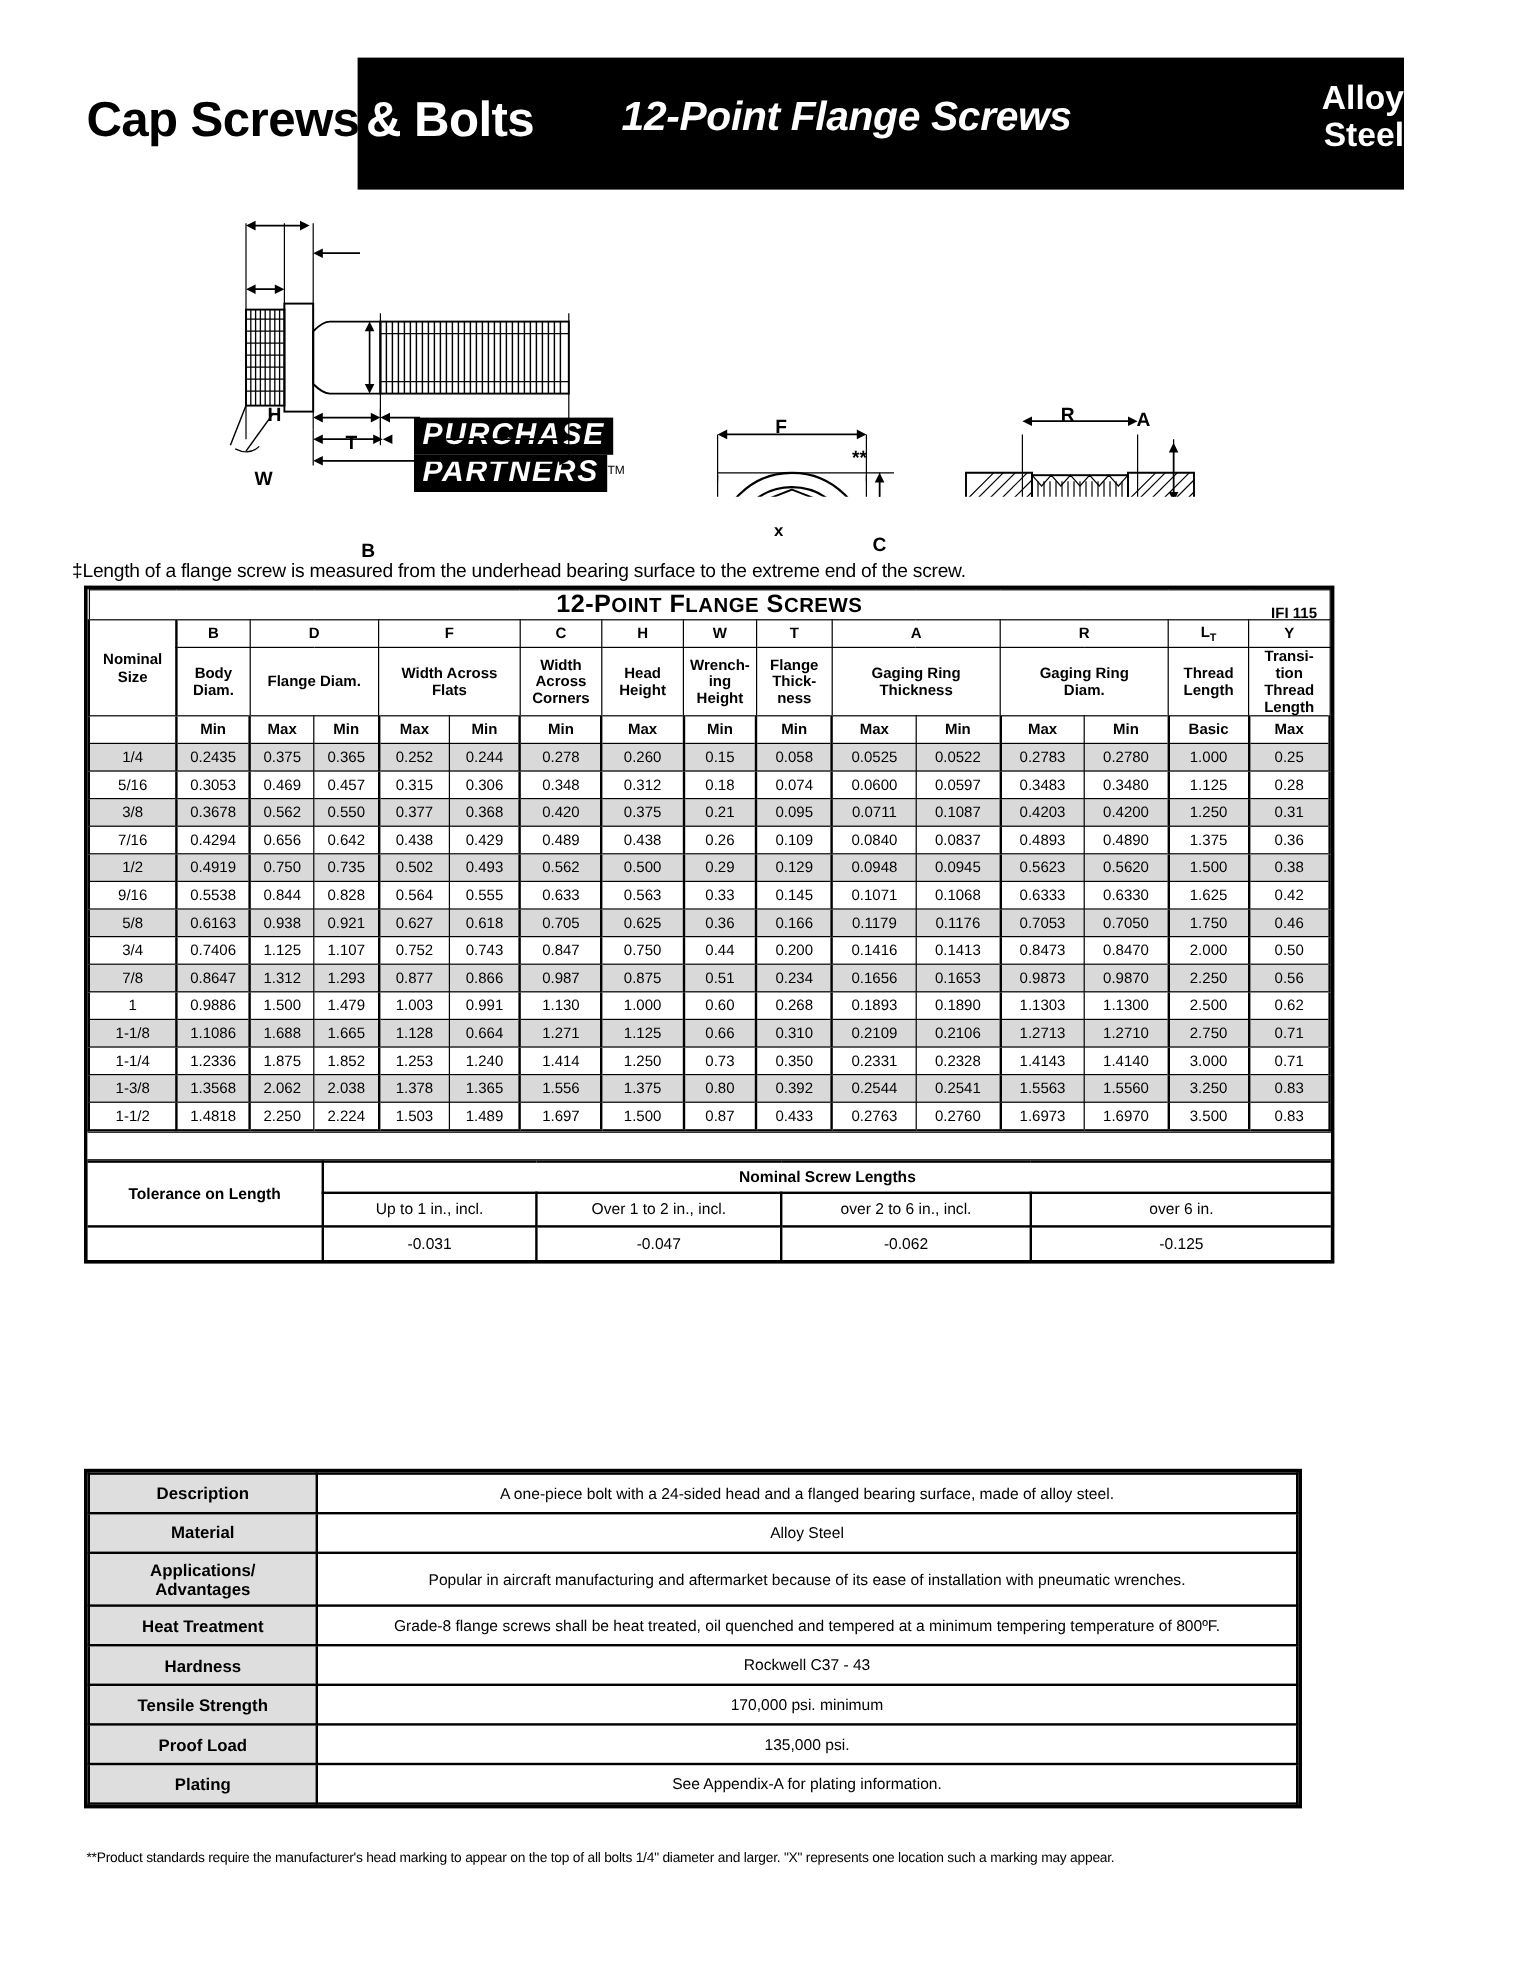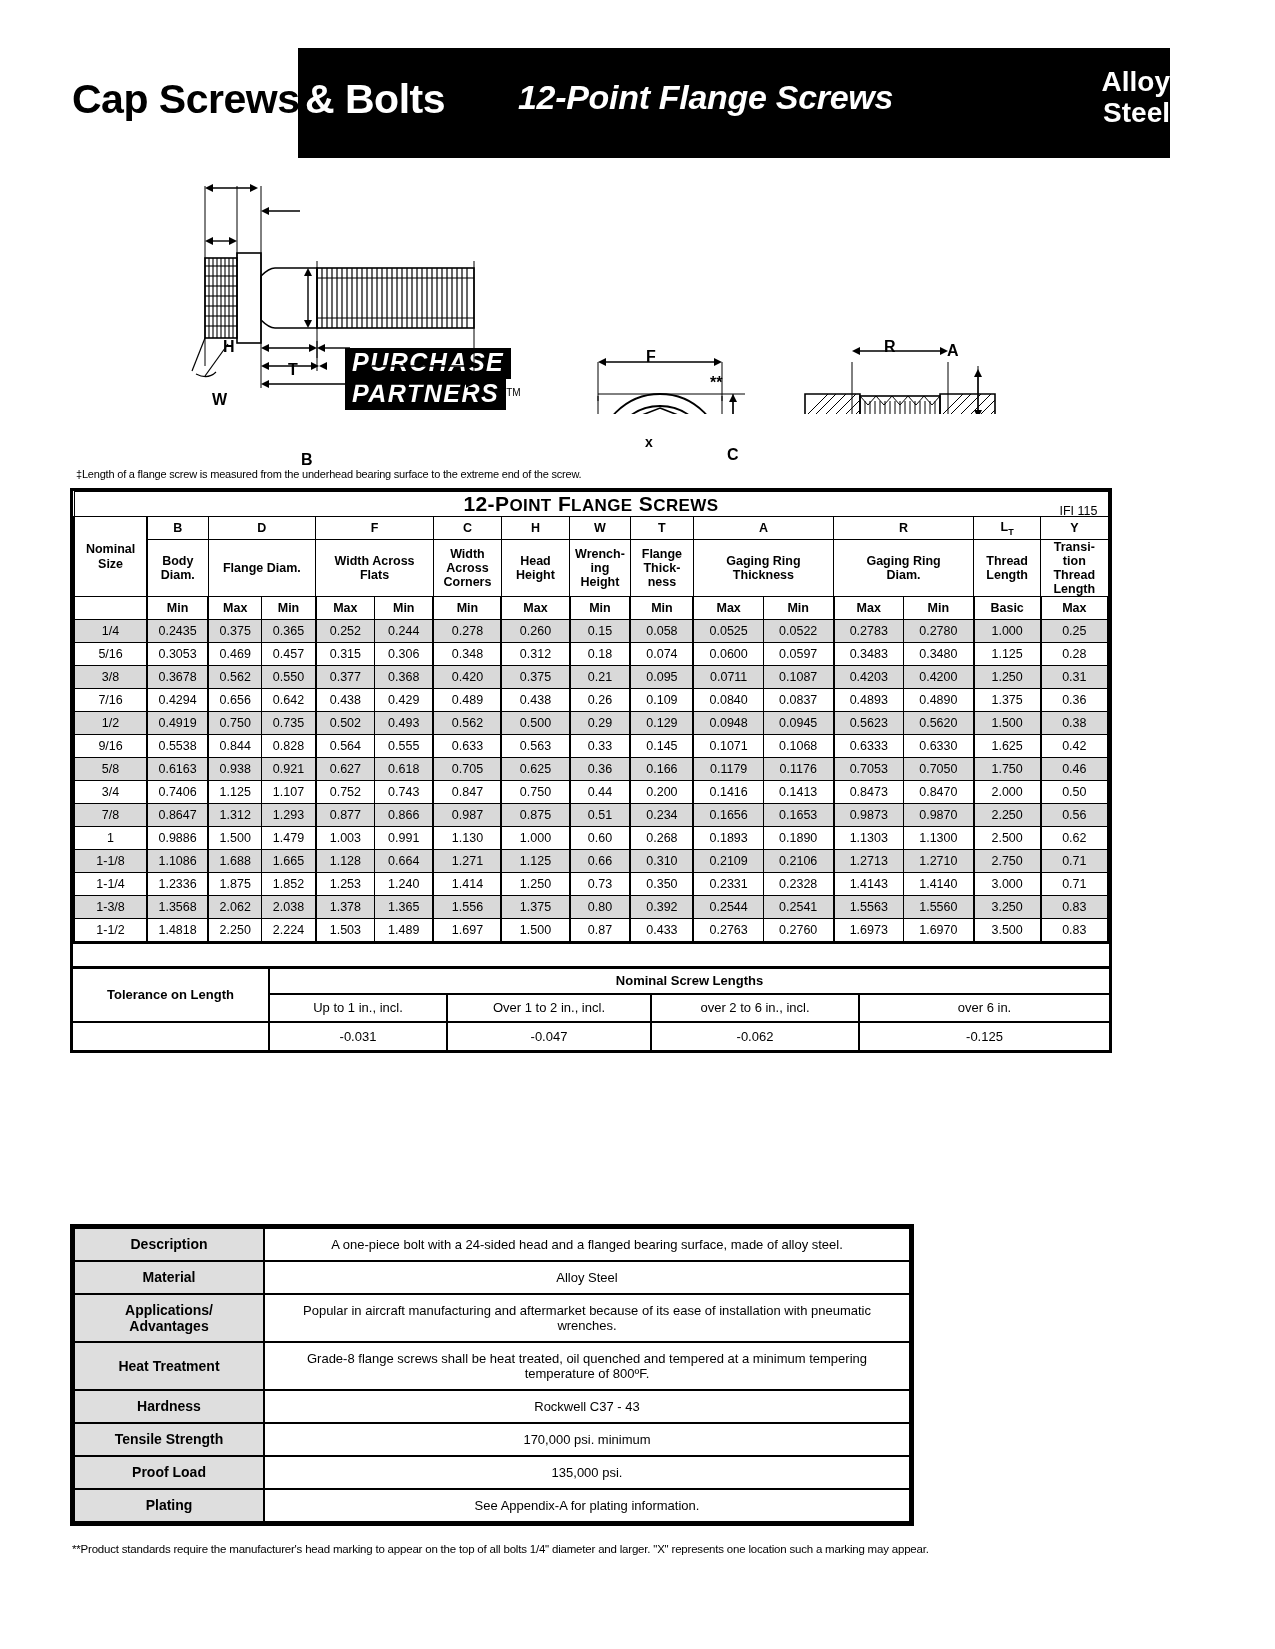--- a/index.html
+++ b/index.html
@@ -55,43 +55,43 @@
     background:#000; color:#fff; font-weight:700; font-style:italic;
     font-size: 25px; letter-spacing: 1.5px; padding: 1px 7px 3px 7px;
     display:inline-block; line-height:1.08;
   }
   .logo-tm { font-size:10px; vertical-align: super; font-style:normal;}
 
   svg.dwg { position:absolute; left:0; top:0; }
 
   
   .footnote-top {
-    position:absolute; left: 76px; top: 420px;
-    font-size: 11px; color:#000; font-family:"Liberation Sans",sans-serif;
+    position:absolute; left: 60px; top: 420px;
+    font-size: 16px; color:#000; font-family:"Liberation Sans",sans-serif;
     letter-spacing:-0.2px;
   }
 
   
   .maintable-wrap {
     position:absolute; left: 70px; top: 440px; width: 1042px;
     border: 3px solid #000; background:#fff;
   }
   table.main { border-collapse: collapse; width: 100%; table-layout: fixed; }
   table.main td, table.main th { border: 1px solid #000; }
 
   .tbl-title-row td {
     border:none; border-bottom: 3px solid #000;
     padding: 6px 10px 8px 10px; position:relative; height: 40px;
   }
   .tbl-title {
     text-align:center; font-size: 21px; font-weight:700; letter-spacing:0.4px;
   }
   .tbl-title .sc { font-size: 17px; }
   .ifi {
-    position:absolute; right: 10px; top: 12px; font-size: 12.5px; font-weight:400;
+    position:absolute; right: 10px; top: 12px; font-size: 12.5px; font-weight:700;
   }
 
   .hrow1 td { text-align:center; font-weight:700; font-size:13.5px; height: 32px;
               border-left:2px solid #000; border-right:2px solid #000;
               border-top:2px solid #000; border-bottom:1px solid #000;}
   .hrow1 td sub { font-size: 9px; }
   .hrow2 td { text-align:center; font-weight:700; font-size:12.5px; line-height:1.12;
               height: 84px; vertical-align:middle;
               border-left:2px solid #000; border-right:2px solid #000;
               border-bottom:2px solid #000;}
@@ -120,21 +120,21 @@
   td.tol-label { font-weight:700; font-size:13.5px; }
   td.tol-head { font-weight:700; font-size:13.5px; height:26px; border-bottom:2px solid #000;}
   td.tol-sub { font-size:13px; height:28px; }
   td.tol-val { font-size:13px; height:28px; }
   table.tol td.noleft { border-left:none; }
   table.tol td.noright { border-right:none; }
   table.tol td.nobot { border-bottom:none; }
 
   
   .spec-wrap {
-    position:absolute; left:70px; top:1176px; width:844px;
+    position:absolute; left:70px; top:1176px; width:1015px;
     border:3px solid #000;
   }
   table.spec { border-collapse:collapse; width:100%; table-layout:fixed; }
   table.spec td { border:2px solid #000; }
   td.spec-key {
     width: 190px; text-align:center; font-weight:700; font-size:14px;
     background:#dedede; line-height:1.15; padding:5px 4px;
   }
   td.spec-val {
     text-align:center; font-size:13px; padding:8px 10px; background:#fff;

